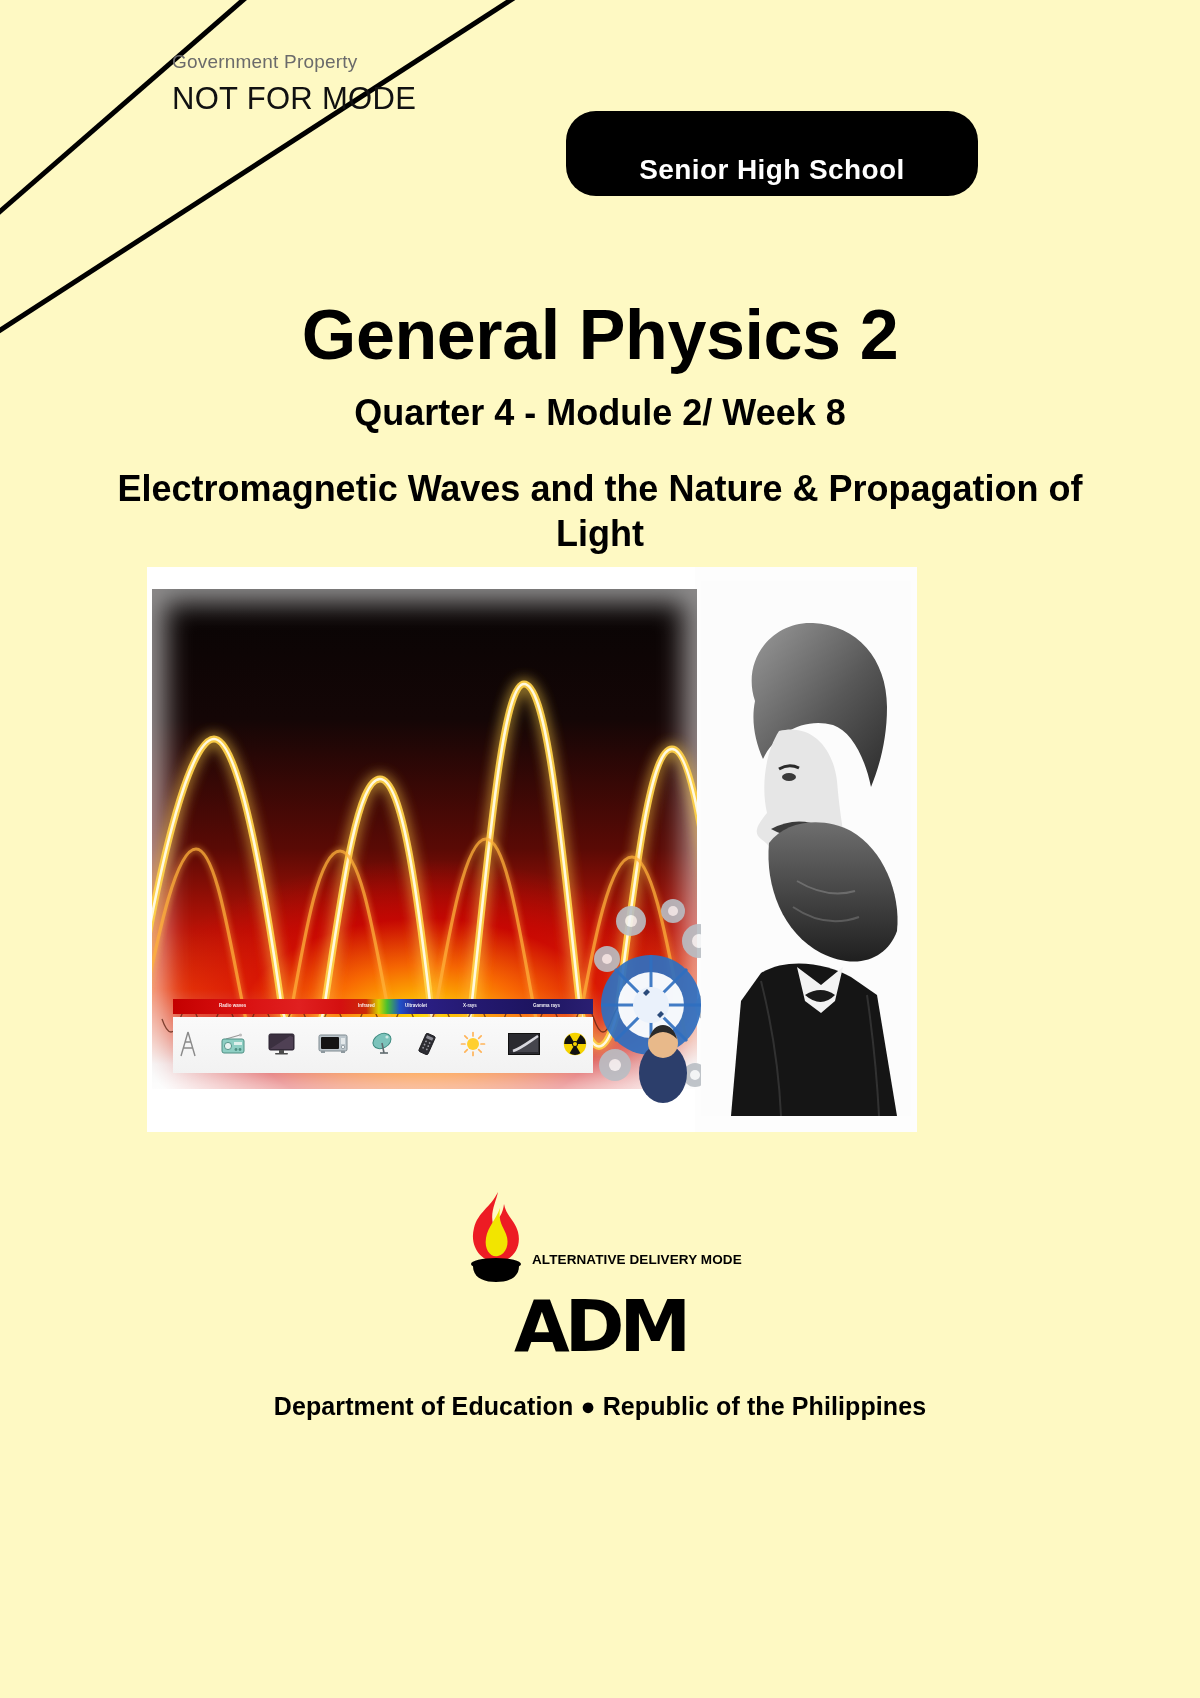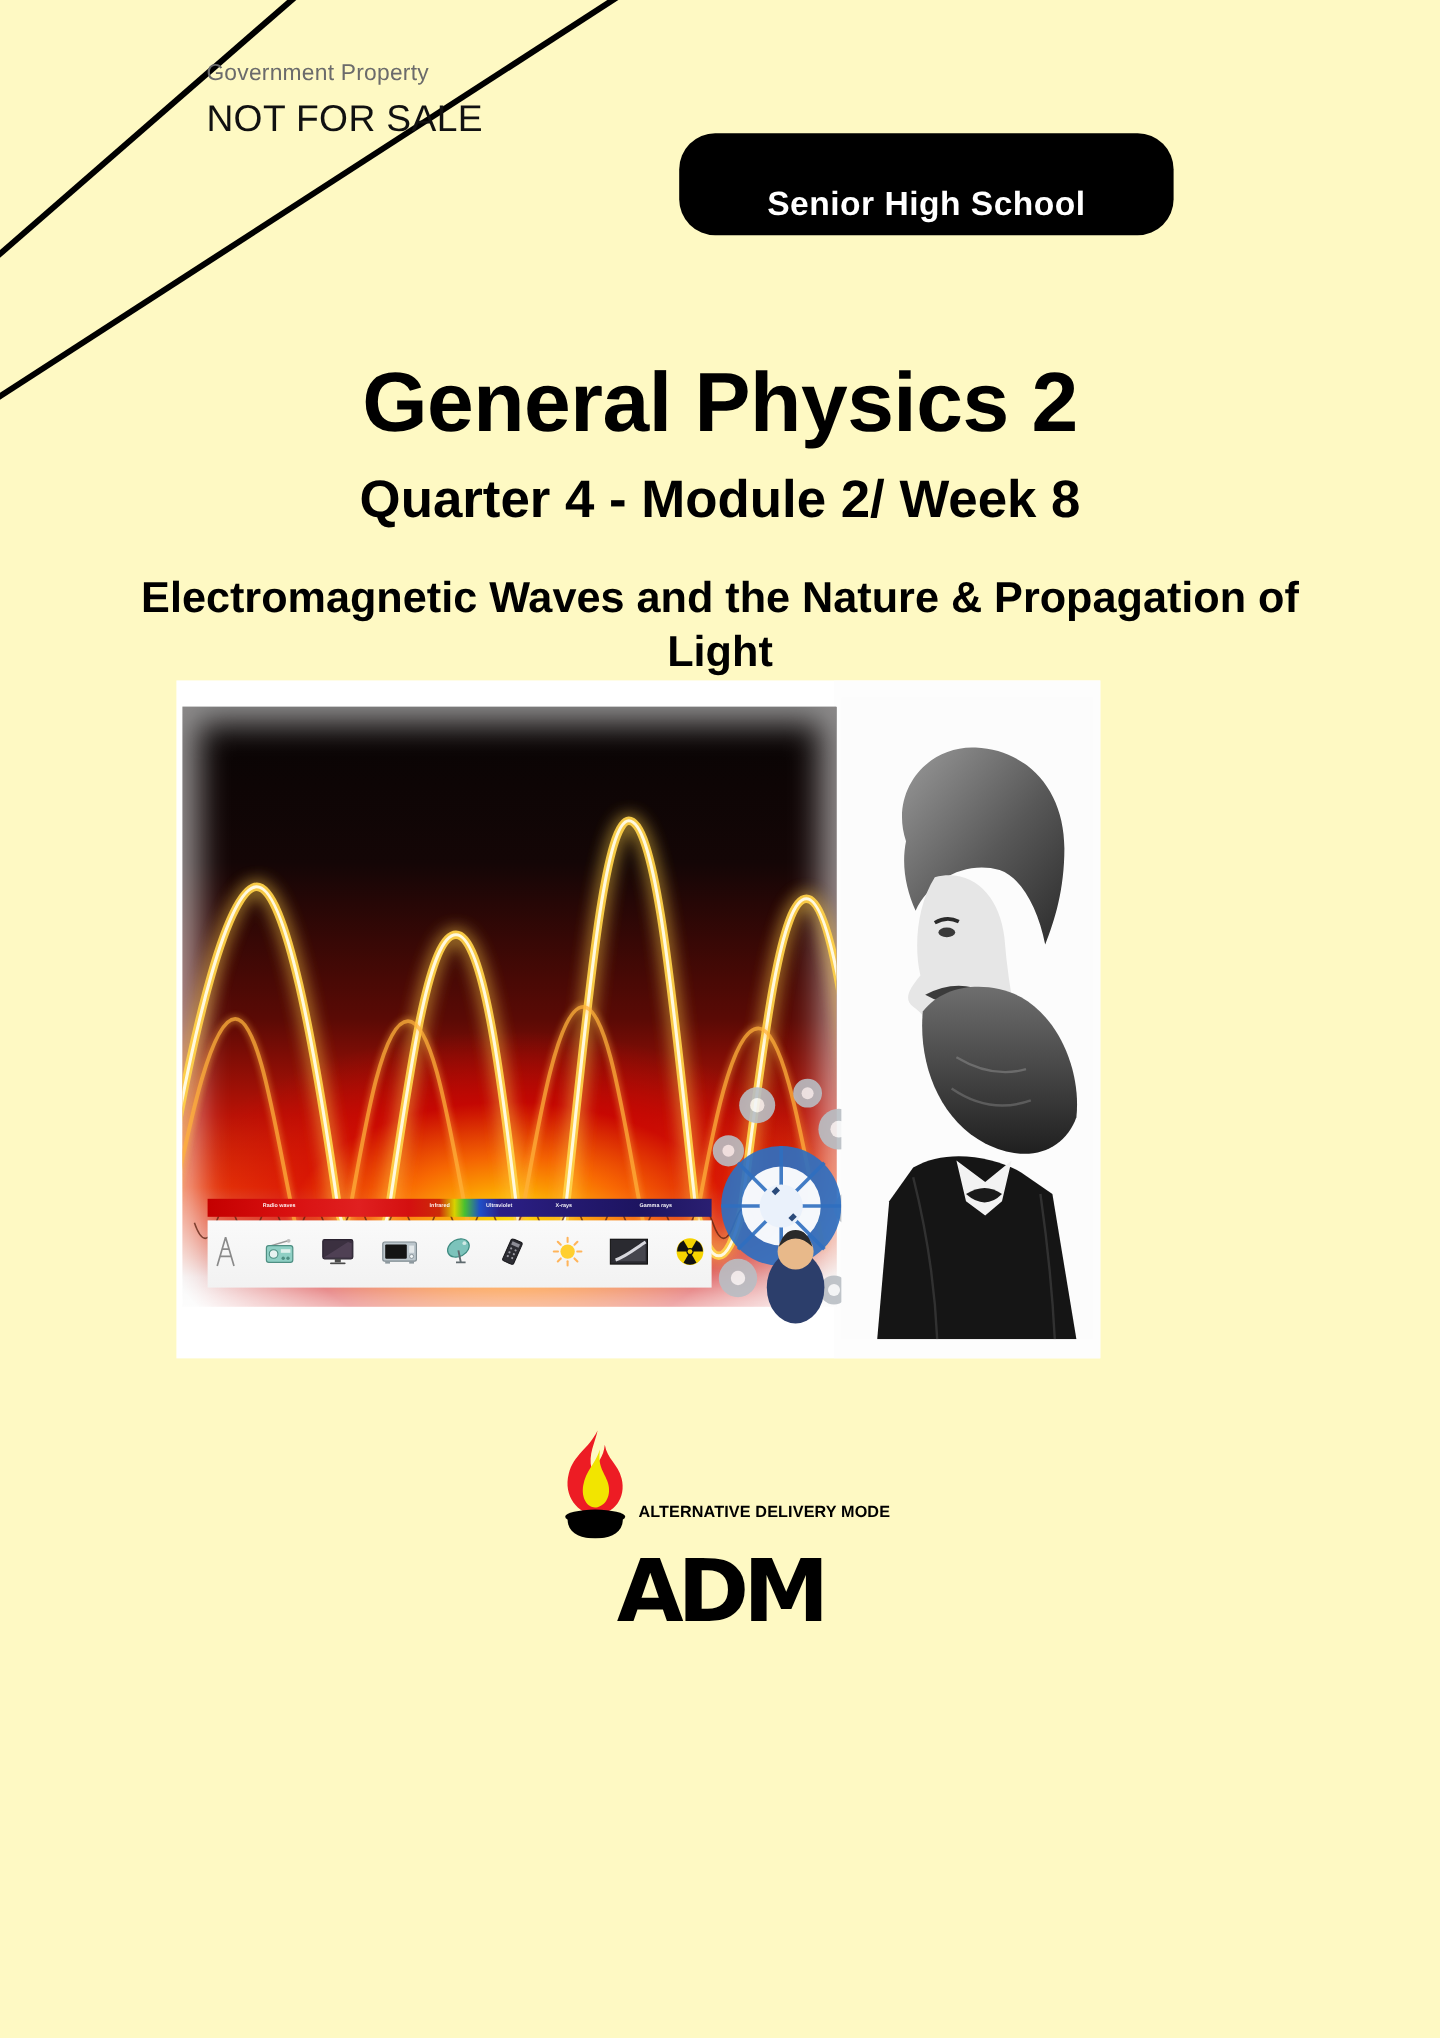--- a/index.html
+++ b/index.html
@@ -86,21 +86,21 @@
     text-align: center;
   }
   .title-main {
     font-size: 70px;
     font-weight: bold;
     line-height: 1.12;
     letter-spacing: -0.4px;
   }
   .title-sub {
     margin-top: 18px;
-    font-size: 44px;
+    font-size: 36px;
     font-weight: bold;
     line-height: 1.15;
   }
   .title-topic {
     margin-top: 32px;
     font-size: 36px;
     font-weight: bold;
     line-height: 1.25;
     padding: 0 40px;
   }
@@ -274,21 +274,21 @@
 
 <div class="page">
 
   <svg class="diagonals" viewBox="0 0 560 340" preserveAspectRatio="none">
     <line x1="250" y1="-6" x2="-12" y2="222" stroke="#000" stroke-width="5"></line>
     <line x1="520" y1="-6" x2="-12" y2="338" stroke="#000" stroke-width="5"></line>
   </svg>
 
   <div class="gov-block">
     <div class="gov-line">Government Property</div>
-    <div class="not-for-sale">NOT FOR SALE</div>
+    <div class="not-for-sale">NOT FOR MODE</div>
   </div>
 
   <div class="shs-badge">
     <span class="shs-badge-label">Senior High School</span>
   </div>
 
   <div class="titles">
     <div class="title-main">General Physics 2</div>
     <div class="title-sub">Quarter 4 - Module 2/ Week 8</div>
     <div class="title-topic">Electromagnetic Waves and the Nature &amp; Propagation of Light</div>
@@ -539,14 +539,15 @@
         <ellipse cx="36" cy="74" rx="25" ry="6" fill="#000000"></ellipse>
         <path d="M13 76 C 13 88, 24 92, 36 92 C 48 92, 59 88, 59 76 Z" fill="#000000"></path>
       </svg>
       <div class="adm-tagline">ALTERNATIVE DELIVERY MODE</div>
     </div>
     <div class="adm-word">
       <div class="adm-word-text">ADM</div>
     </div>
   </div>
 
+  <div class="footer">Department of Education ● Republic of the Philippines</div>
 
 </div>
 
 </body></html>

